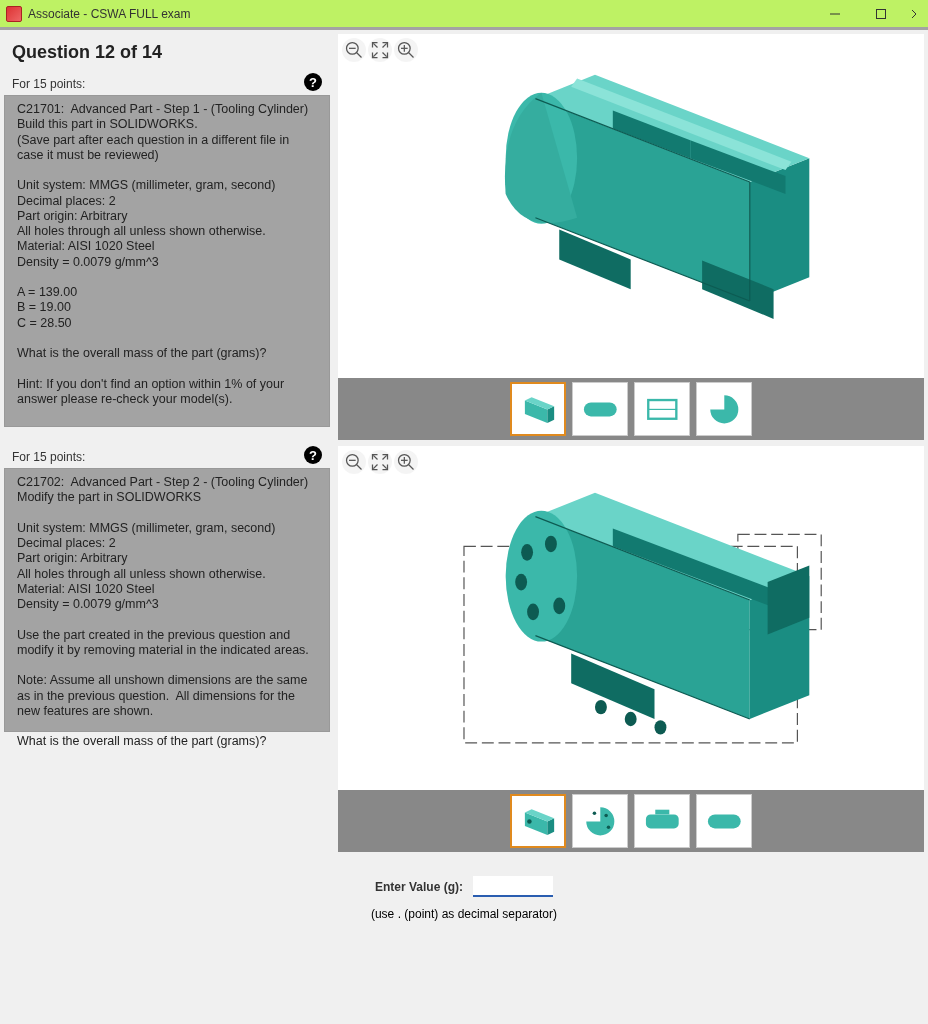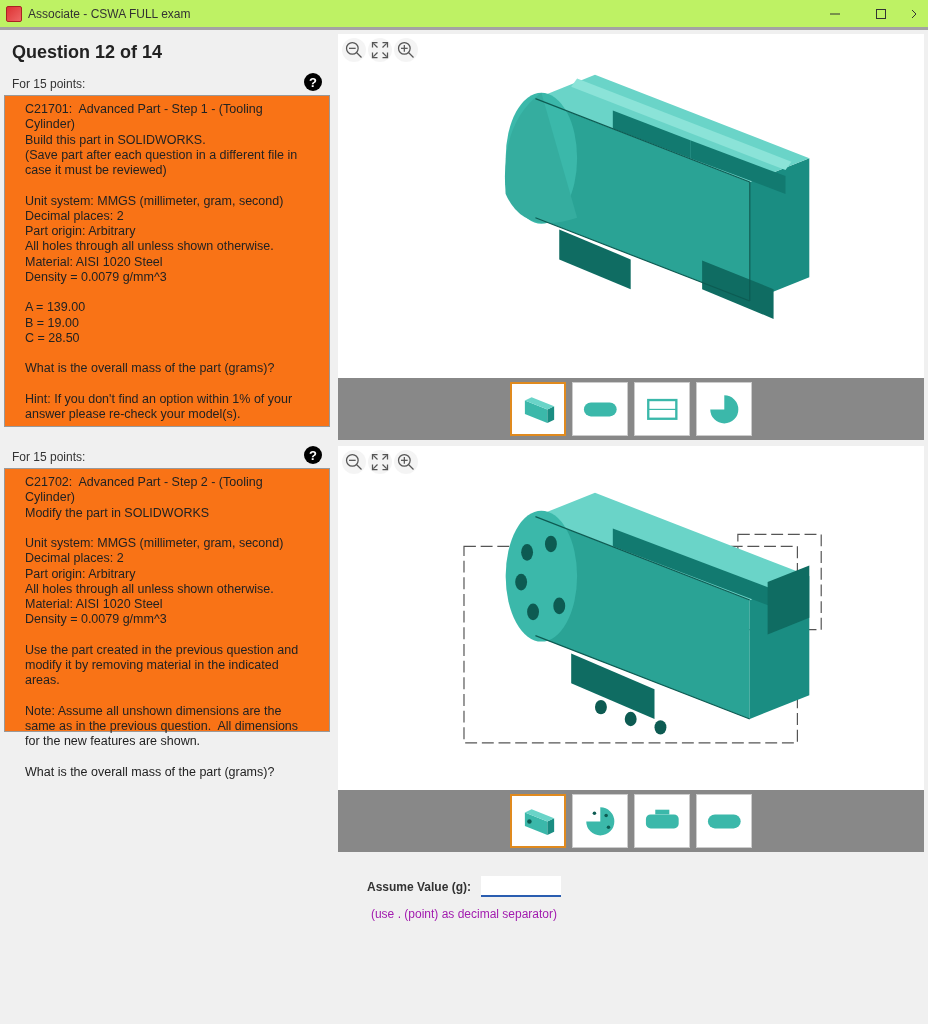--- a/index.html
+++ b/index.html
@@ -75,22 +75,22 @@
     border-radius: 50%;
     background: #000;
     color: #fff;
     display: flex; align-items: center; justify-content: center;
     font-weight: bold;
     font-size: 13px;
     margin-right: 8px;
   }
   .q-body {
     border: 1px solid #999;
-    background: #f97316;
-    padding: 6px 20px;
+    background: #a3a3a3;
+    padding: 6px 12px;
     font-size: 12.5px;
     line-height: 1.22;
     white-space: pre-wrap;
     color: #222;
     min-height: 0;
   }
   
   .viewer {
     position: relative;
     background: #fff;
@@ -152,21 +152,21 @@
     border: none;
     border-bottom: 2px solid #2a5db0;
     background: #fff;
     font-size: 13px;
     padding: 2px 4px;
     outline: none;
   }
   .answer-hint {
     font-size: 12px;
     margin-top: 10px;
-    color: #a21caf;
+    color: #000000;
   }
 </style>
 </head>
 <body>
 
 <div class="titlebar">
   <div class="app-icon"></div>
   <div class="title">Associate - CSWA FULL exam</div>
   <div class="spacer"></div>
   <div class="win-btn">
@@ -412,19 +412,19 @@
           <svg viewBox="0 0 40 40">
               <rect x="6" y="14" width="28" height="12" rx="6" fill="#3bb8aa"></rect>
             </svg>
         </div>
       </div>
     </div>
   </div>
 
   <div class="answer-area">
     <div class="answer-row">
-      <span class="answer-label">Assume Value (g):</span>
+      <span class="answer-label">Enter Value (g):</span>
       <input class="answer-input" type="text" value="" style="">
     </div>
     <div class="answer-hint">(use . (point) as decimal separator)</div>
   </div>
 
 </div>
 
 </body></html>

